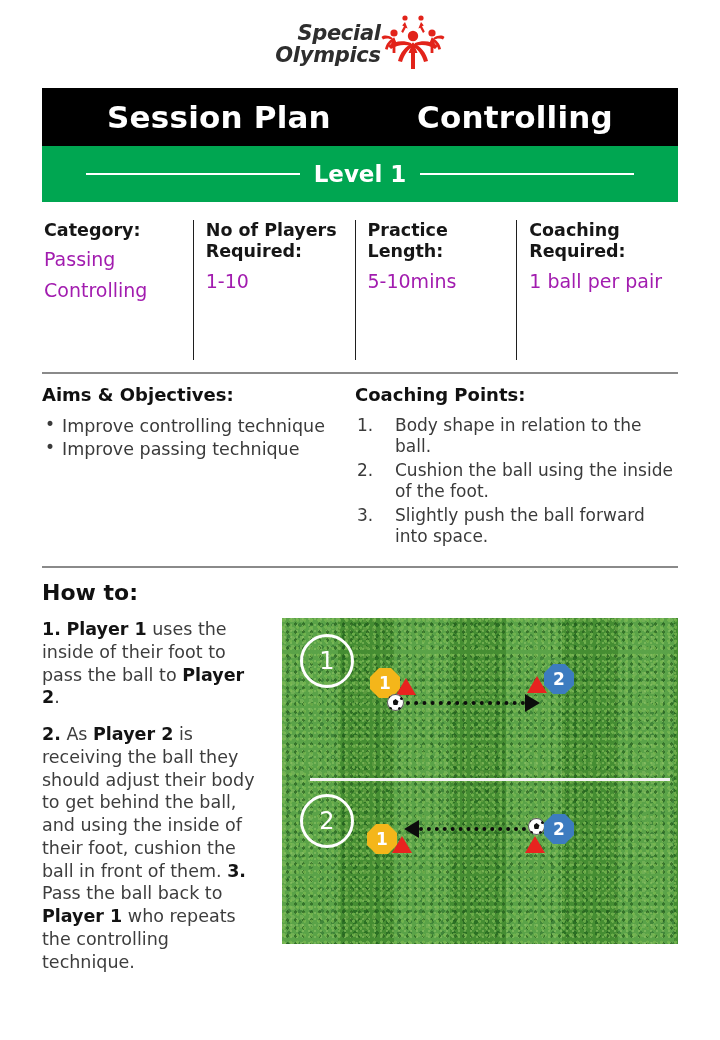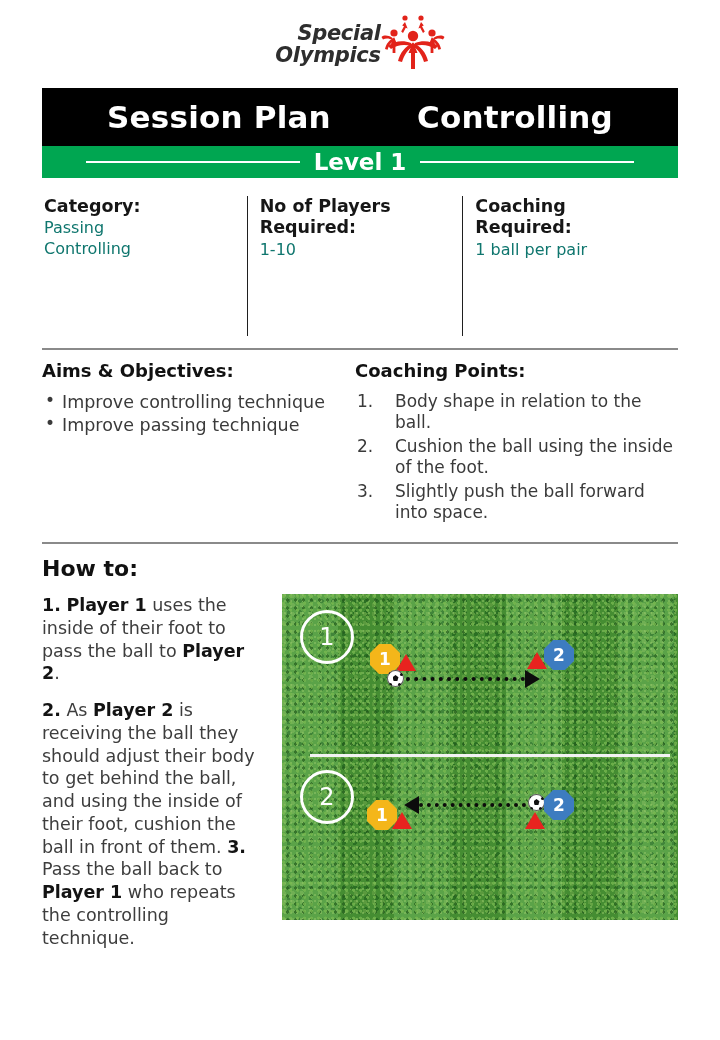--- a/index.html
+++ b/index.html
@@ -45,21 +45,21 @@
     box-sizing: border-box;
   }
   .title-bar span {
     color: #ffffff;
     font-size: 31px;
     font-weight: bold;
     letter-spacing: 0.2px;
   }
   .level-bar {
     background: #00a651;
-    height: 32px;
+    height: 56px;
     display: flex;
     align-items: center;
     justify-content: center;
     gap: 14px;
     padding: 0 44px;
     box-sizing: border-box;
   }
   .level-bar .rule {
     flex: 1 1 auto;
     height: 2px;
@@ -85,24 +85,24 @@
   }
   .info-cell + .info-cell { border-left: 1.6px solid #1f1f1f; }
   .info-cell:first-child { padding-left: 2px; }
   .info-head {
     font-size: 17.5px;
     font-weight: bold;
     color: #161616;
     line-height: 1.22;
   }
   .info-val {
-    font-size: 16px;
-    color: #0f766e;
+    font-size: 19px;
+    color: #a21caf;
     line-height: 1.25;
-    margin-top: 1px;
+    margin-top: 7px;
   }
 
   
   .sep {
     margin: 0 42px;
     height: 2px;
     background: #8a8a8a;
   }
   .sep-1 { margin-top: 12px; }
 
@@ -321,20 +321,25 @@
     <div class="info-head">Category:</div>
     <div class="info-val">Passing</div>
     <div class="info-val">Controlling</div>
   </div>
   <div class="info-cell">
     <div class="info-head">No of Players</div>
     <div class="info-head">Required:</div>
     <div class="info-val">1-10</div>
   </div>
   <div class="info-cell">
+    <div class="info-head">Practice</div>
+    <div class="info-head">Length:</div>
+    <div class="info-val">5-10mins</div>
+  </div>
+  <div class="info-cell">
     <div class="info-head">Coaching</div>
     <div class="info-head">Required:</div>
     <div class="info-val">1 ball per pair</div>
   </div>
 </div>
 
 <div class="sep sep-1"></div>
 
 <div class="two-col">
   <div class="col-aims">

